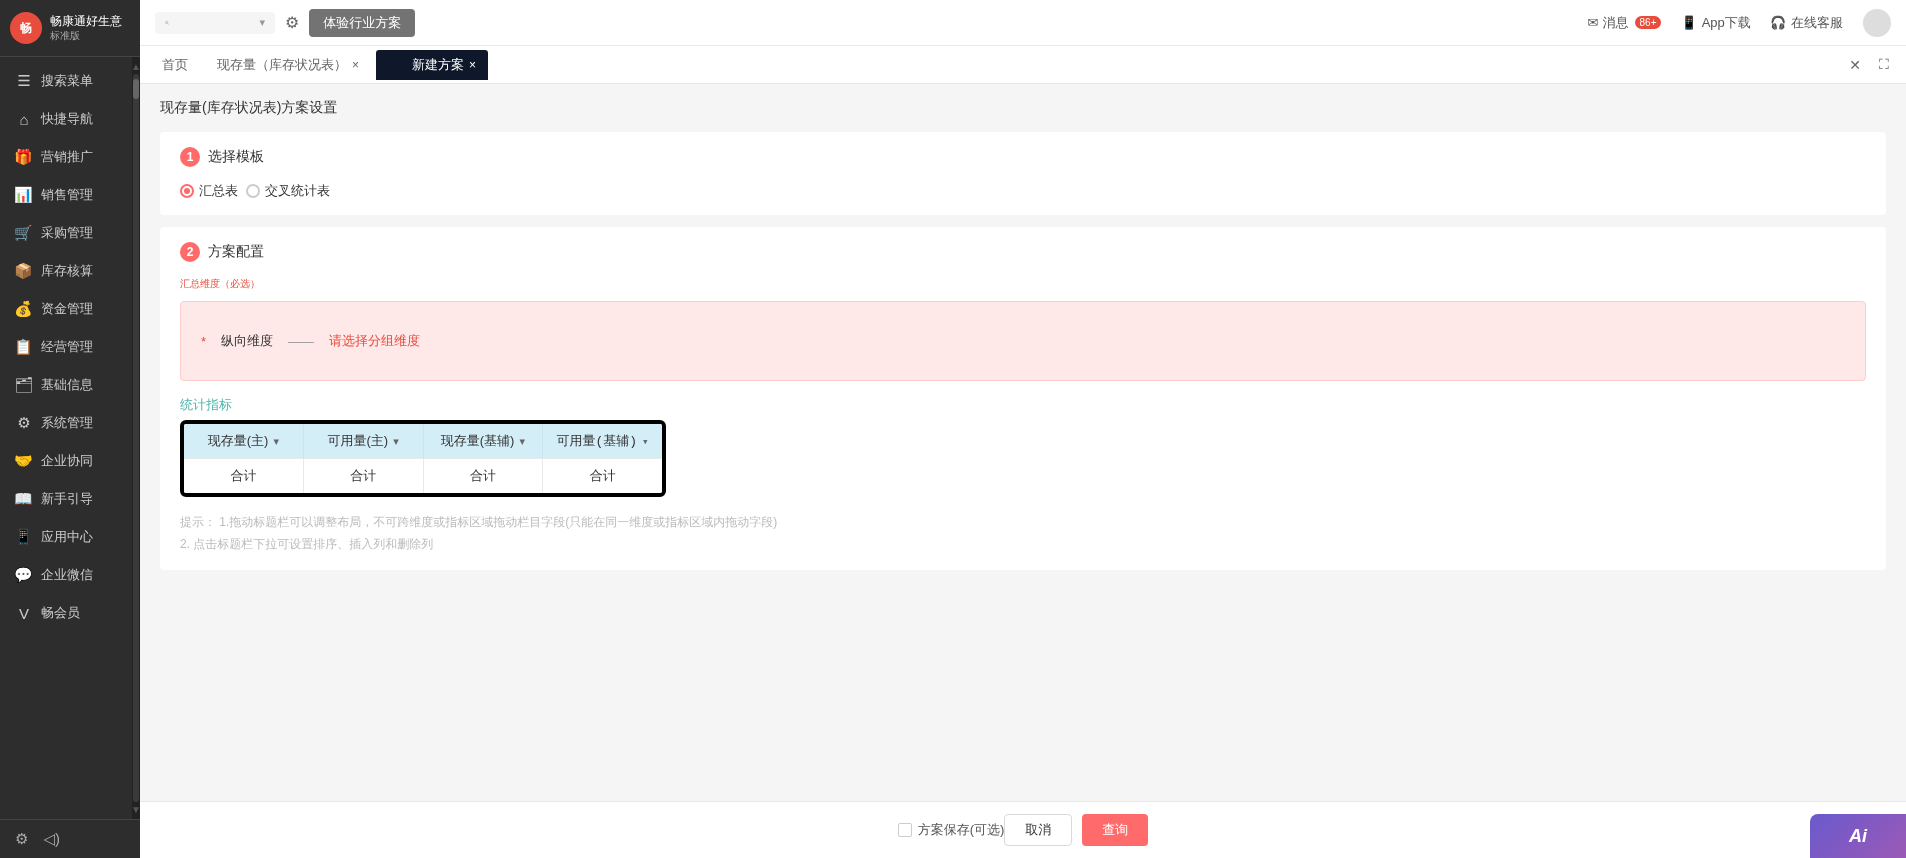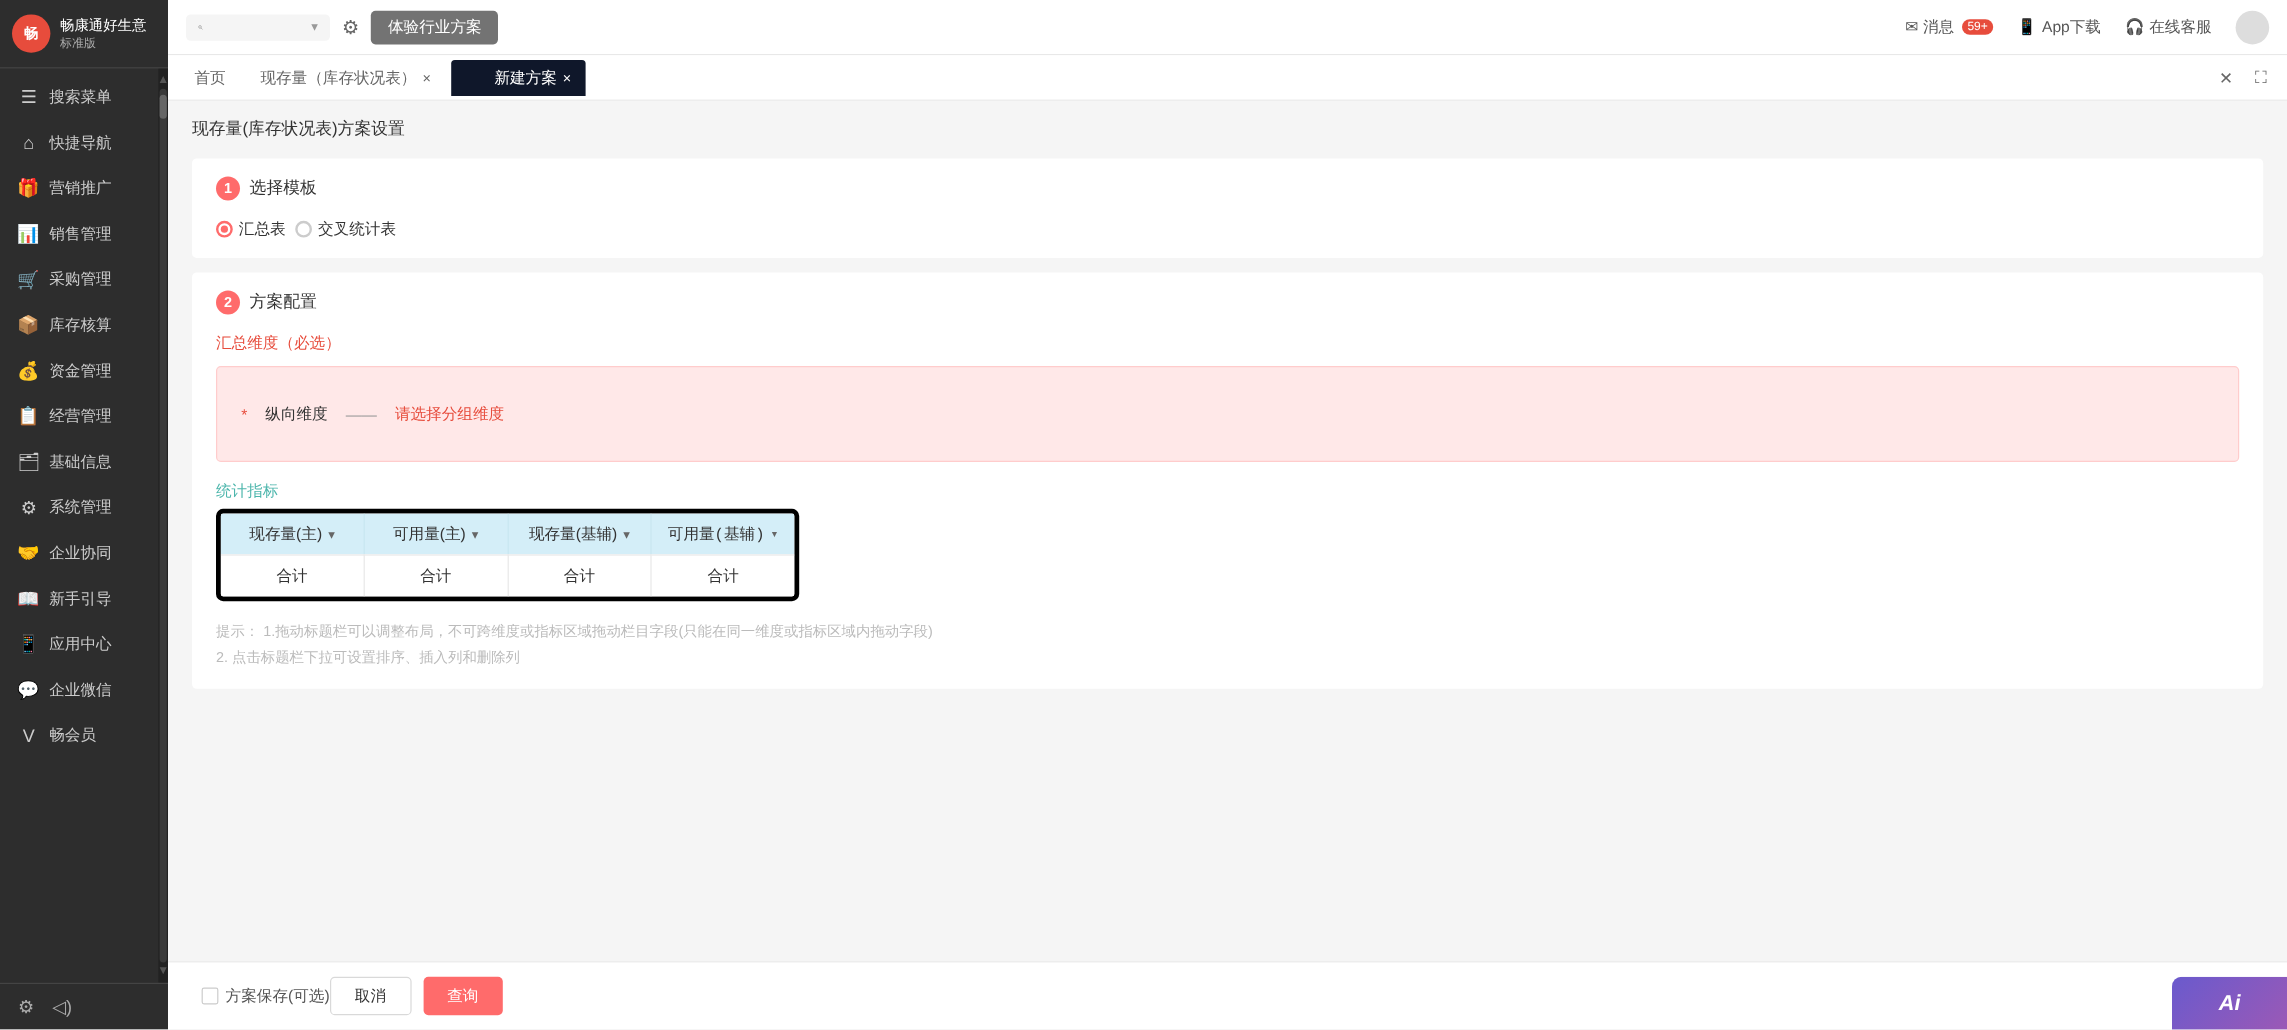--- a/index.html
+++ b/index.html
@@ -268,21 +268,21 @@
       width: 6px;
       height: 6px;
       background: #ff6b6b;
       border-radius: 50%;
     }
     .radio-label {
       font-size: 13px;
       color: #333;
     }
     .label-required {
-      font-size: 13px;
+      font-size: 10px;
       color: #333;
       margin-bottom: 10px;
     }
     .label-required span {
       color: #e74c3c;
     }
 
     
     .pink-area {
       background: #ffe8e8;
@@ -373,25 +373,25 @@
     .tips-area {
       margin-top: 15px;
       color: #bbb;
       font-size: 12px;
       line-height: 1.8;
     }
 
     
     .bottom-bar {
       background: #fff;
-      padding: 12px 28px;
+      padding: 12px 4px;
       border-top: 1px solid #e8e8e8;
       display: flex;
       align-items: center;
-      justify-content: flex-start;
+      justify-content: center;
     }
     .save-option {
       display: flex;
       align-items: center;
       gap: 6px;
       font-size: 13px;
       color: #555;
     }
     .checkbox-box {
       width: 14px;
@@ -592,21 +592,21 @@
       <input class="topbar-search-input" type="text" placeholder="" style="">
       <span class="topbar-chevron">▾</span>
     </div>
     <span class="topbar-gear">⚙</span>
     <button class="topbar-btn">体验行业方案</button>
 
     <div class="topbar-right">
       <div class="topbar-right-item">
         <span>✉</span>
         <span>消息</span>
-        <span class="badge-red">59+</span>
+        <span class="badge-red">86+</span>
       </div>
       <div class="topbar-right-item">
         <span>📱</span>
         <span>App下载</span>
       </div>
       <div class="topbar-right-item">
         <span>🎧</span>
         <span>在线客服</span>
       </div>
       <div class="topbar-avatar"></div>

